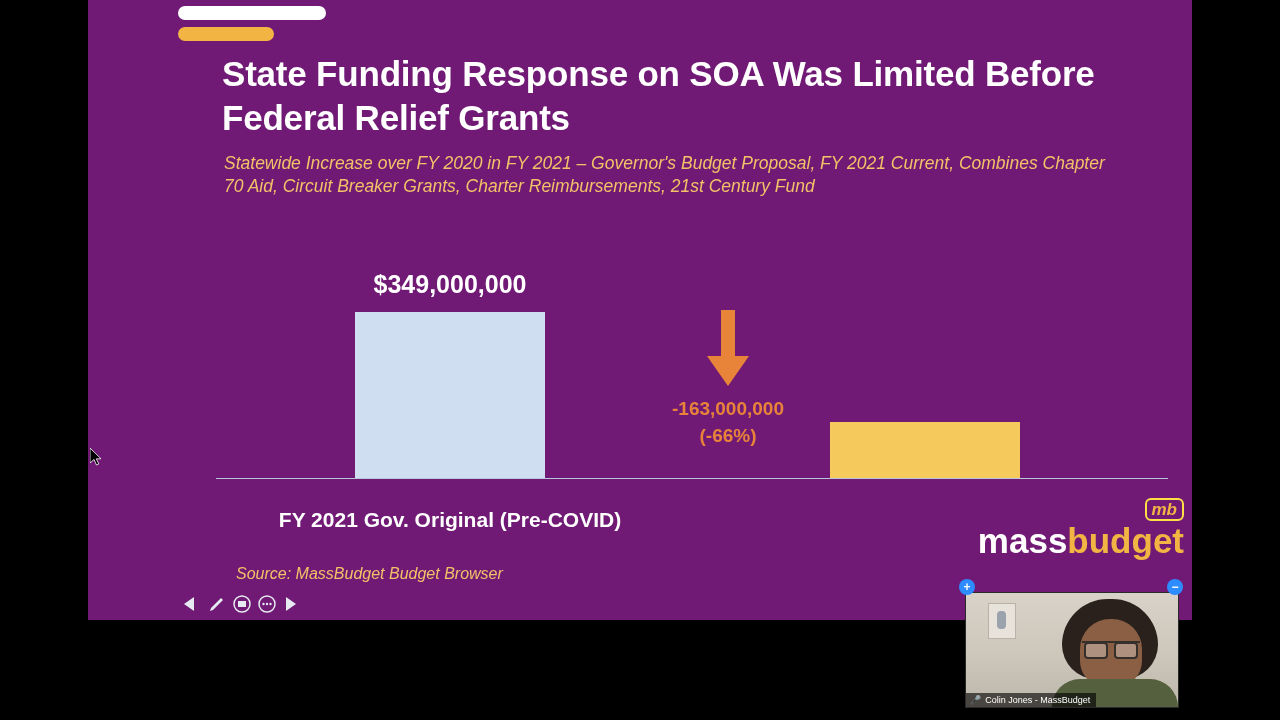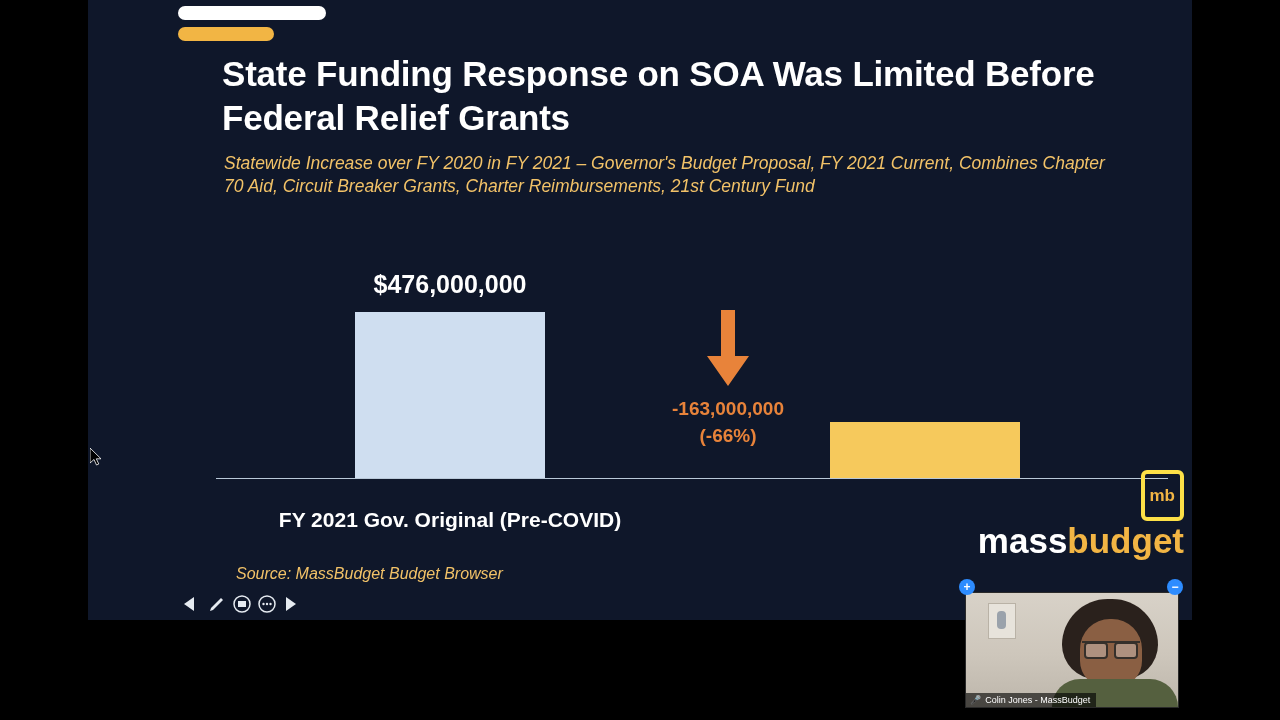--- a/index.html
+++ b/index.html
@@ -19,21 +19,21 @@
     height: 720px;
     background: #000000;
   }
   
   #slide {
     position: absolute;
     left: 88px;
     top: 0;
     width: 1104px;
     height: 620px;
-    background: #0f172a;
+    background: #701a75;
     overflow: hidden;
   }
   
   .bar-white {
     position: absolute;
     left: 90px;
     top: 6px;
     width: 148px;
     height: 14px;
     background: #ffffff;
@@ -166,26 +166,27 @@
   
   #logo {
     position: absolute;
     right: 8px;
     bottom: 62px;
     text-align: right;
     line-height: 1;
   }
   .logo-mark {
     display: inline-block;
-    border: 4px solid #fde047;
+    border: 2px solid #fde047;
     border-radius: 6px;
-    padding: 13px 5px;
+    padding: 1px 5px;
     color: #f2b544;
     font-size: 17px;
     font-weight: bold;
+    font-style: italic;
     margin-bottom: 2px;
   }
   .logo-word { font-size: 35px; font-weight: bold; }
   .logo-word .mass { color: #ffffff; }
   .logo-word .budget { color: #f2b544; }
   
   #video-tile {
     position: absolute;
     left: 965px;
     top: 592px;
@@ -312,21 +313,21 @@
     <div class="bar-white"></div>
     <div class="bar-gold"></div>
 
     <div class="slide-title">State Funding Response on SOA Was Limited Before Federal Relief Grants</div>
     <div class="slide-subtitle">Statewide Increase over FY 2020 in FY 2021 – Governor's Budget Proposal, FY 2021 Current, Combines Chapter 70 Aid, Circuit Breaker Grants, Charter Reimbursements, 21st Century Fund</div>
 
     <div id="chart">
 
       <div class="axis-line"></div>
 
-      <div class="bar-value bar-value-1">$476,000,000</div>
+      <div class="bar-value bar-value-1">$349,000,000</div>
       <div class="bar bar-1"></div>
       <div class="bar-label bar-label-1">FY 2021 Gov. Original (Pre-COVID)</div>
 
       <div id="delta">
         <svg class="arrow-svg" width="46" height="78" viewBox="0 0 46 78">
           <polygon points="16,0 30,0 30,46 44,46 23,76 2,46 16,46" fill="#e8833a"></polygon>
         </svg>
         <div class="delta-text">
           <span>-163,000,000</span><br>
           <span>(-66%)</span>

